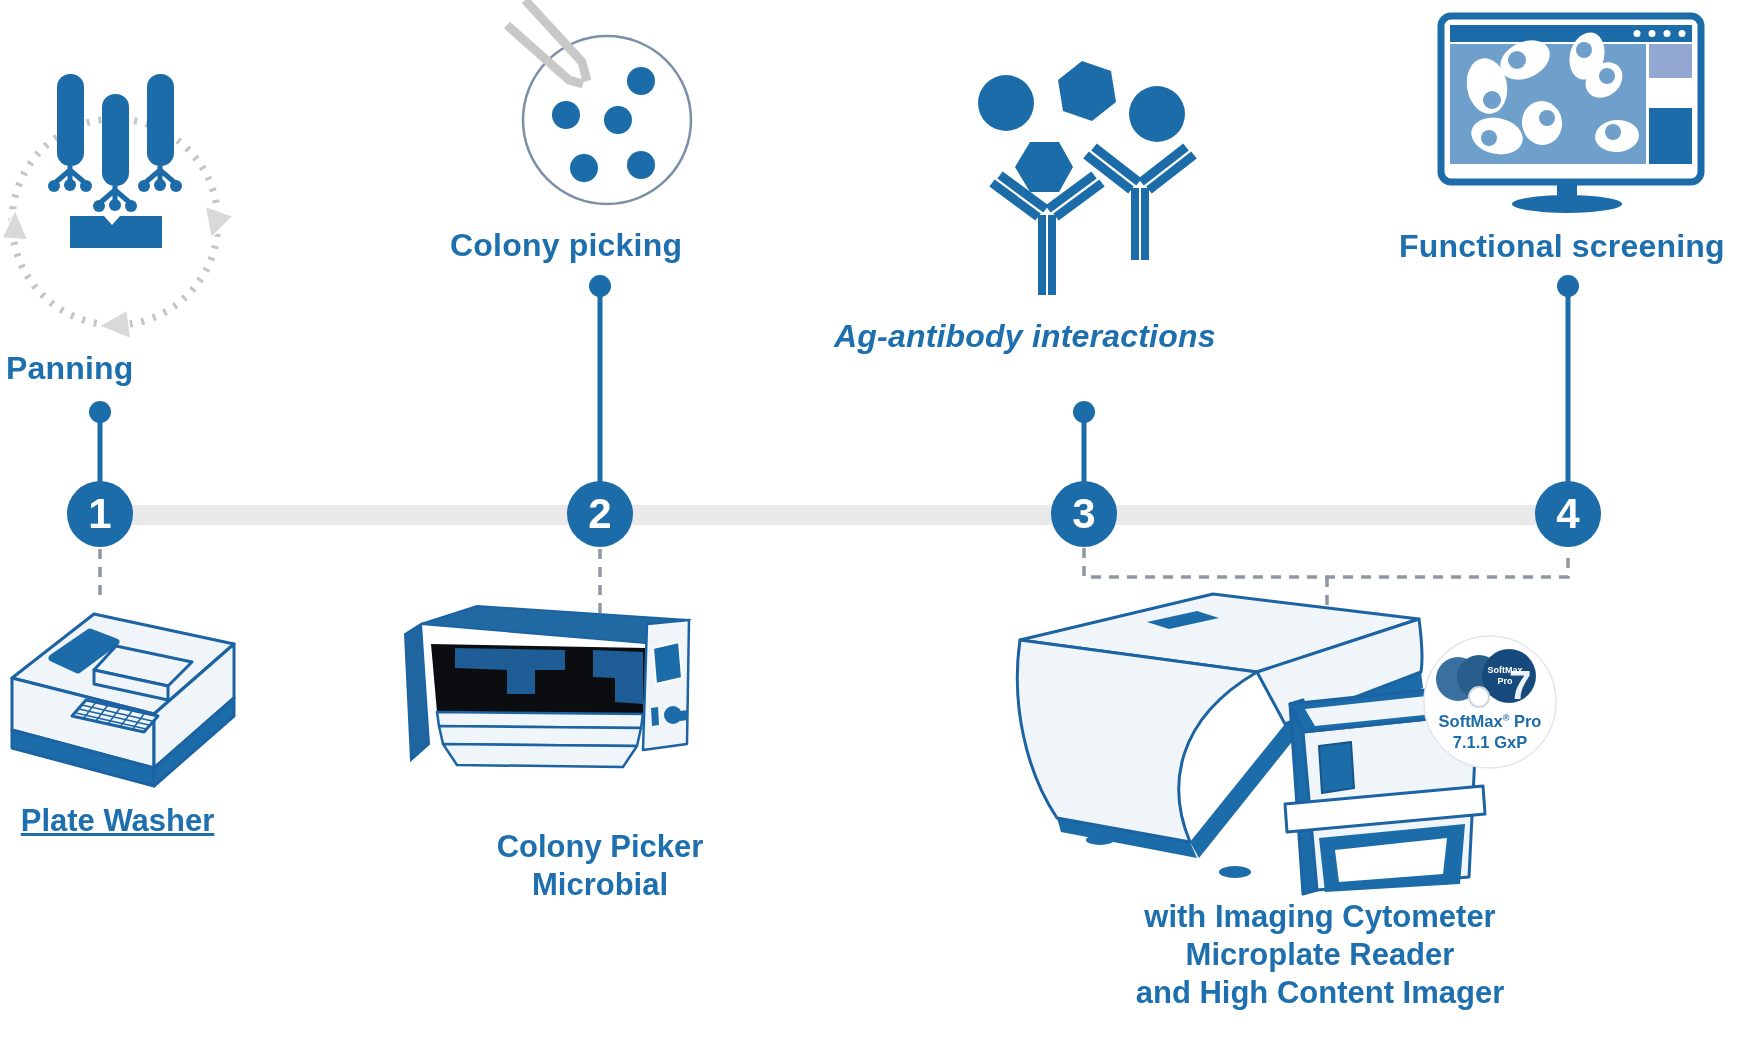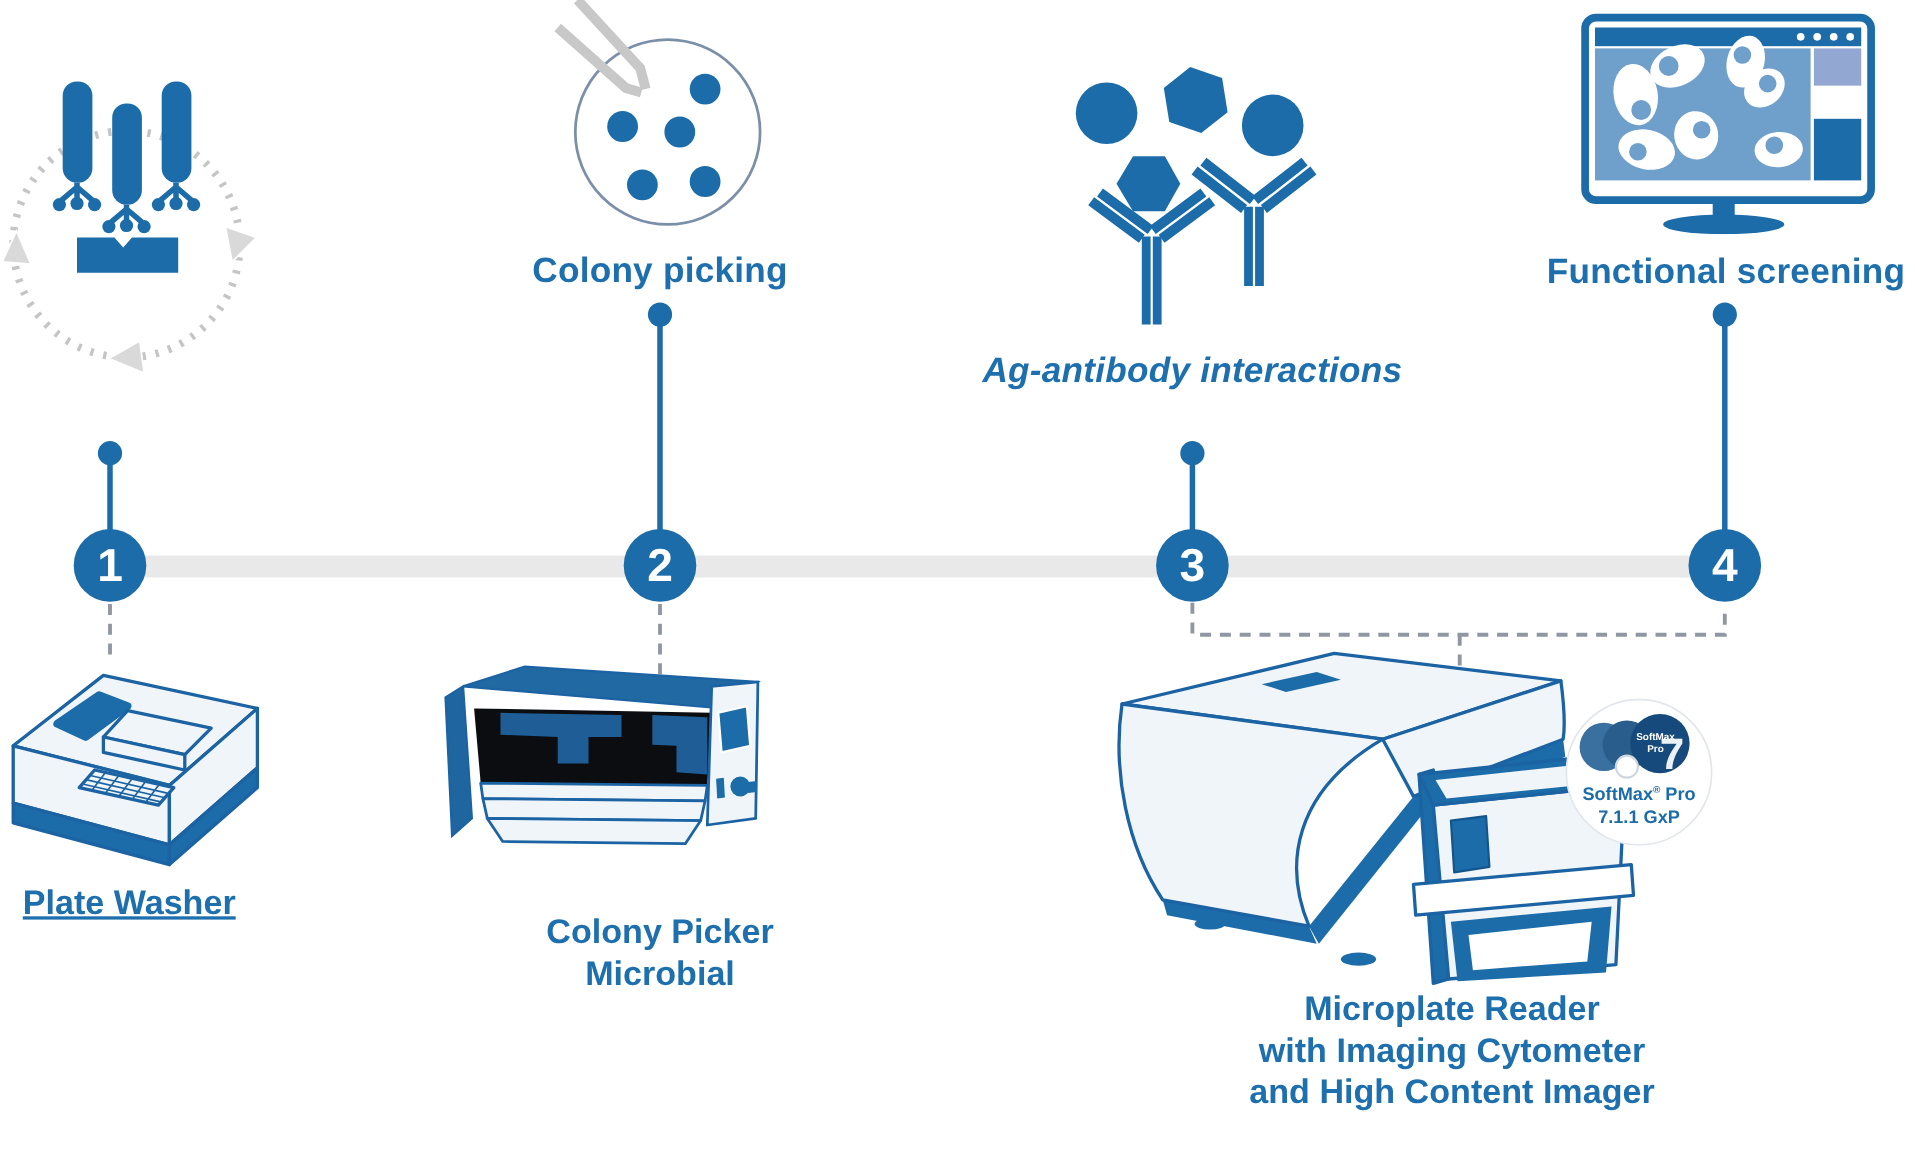--- a/index.html
+++ b/index.html
@@ -1,19 +1,19 @@
 <!DOCTYPE html>
 <html><head>
 <meta charset="utf-8">
 <style>
   html,body{margin:0;padding:0;background:#fff;}
   #canvas{position:relative;width:1741px;height:1048px;background:#ffffff;overflow:hidden;
           font-family:"Liberation Sans",sans-serif;}
   .abs{position:absolute;}
-  .h-label{color:#1e6fae;font-weight:700;font-size:32px;line-height:37px;text-align:center;letter-spacing:.2px;}
+  .h-label{color:#1e6fae;font-weight:700;font-size:32px;line-height:37px;letter-spacing:.2px;}
   .eq-label{color:#1e6fae;font-weight:700;font-size:31px;line-height:38px;text-align:center;}
   .eq-label .light{font-weight:700;}
   .step-circle{width:66px;height:66px;border-radius:50%;background:#1b6ca8;color:#ffffff;
                display:flex;align-items:center;justify-content:center;
                font-size:42px;font-weight:700;z-index:5;}
   svg{display:block;}
 </style>
 </head>
 <body>
 
@@ -68,20 +68,21 @@
         <circle cx="86" cy="128" r="6"></circle>
       <circle cx="115" cy="147" r="6"></circle>
         <circle cx="99" cy="148" r="6"></circle>
         <circle cx="131" cy="148" r="6"></circle>
       <circle cx="160" cy="127" r="6"></circle>
         <circle cx="144" cy="128" r="6"></circle>
         <circle cx="176" cy="128" r="6"></circle>
       <polygon points="70,158 104,158 112,167 120,158 162,158 162,190 70,190"></polygon>
     </g>
   </svg>
+  <div class="abs h-label" style="left:6px;top:350px;width:200px;">Panning</div>
 
   <svg class="abs" style="left:468px;top:0;" width="280" height="215" viewBox="0 0 280 215">
     <circle cx="139" cy="120" r="84" fill="none" stroke="#7b90a8" stroke-width="2.5"></circle>
     <g fill="#1b6ca8">
       <circle cx="173" cy="81" r="14"></circle>
         <circle cx="98" cy="115" r="14"></circle>
         <circle cx="150" cy="120" r="14"></circle>
       <circle cx="116" cy="168" r="14"></circle>
         <circle cx="173" cy="165" r="14"></circle>
     </g>
@@ -224,18 +225,18 @@
       <text x="99" y="66" text-anchor="middle" font-size="40" font-weight="700" fill="#ffffff" fill-opacity="0.92" font-family="Liberation Sans, sans-serif">7</text>
       <text x="84" y="40" text-anchor="middle" font-size="9" font-weight="700" fill="#ffffff" font-family="Liberation Sans, sans-serif">SoftMax</text>
       <text x="84" y="51" text-anchor="middle" font-size="9" font-weight="700" fill="#ffffff" font-family="Liberation Sans, sans-serif">Pro</text>
       <circle cx="58" cy="64" r="10" fill="#ffffff" stroke="#cfd6dd" stroke-width="2"></circle>
     </g>
     <text x="69" y="94" text-anchor="middle" font-size="16.5" font-weight="700" fill="#1b6ca8" font-family="Liberation Sans, sans-serif"><tspan>SoftMax</tspan><tspan dy="-6" font-size="9">®</tspan><tspan dy="6"> Pro</tspan></text>
     <text x="69" y="115" text-anchor="middle" font-size="16.5" font-weight="700" fill="#1b6ca8" font-family="Liberation Sans, sans-serif">7.1.1 GxP</text>
   </svg>
 
   <div class="abs eq-label" style="left:1070px;top:898px;width:500px;">
+    <div>with Imaging Cytometer</div>
     <div>Microplate Reader</div>
-    <div>with Imaging Cytometer</div>
     <div><span class="light">and </span><span>High Content Imager</span></div>
   </div>
 
 </div>
 
 </body></html>

